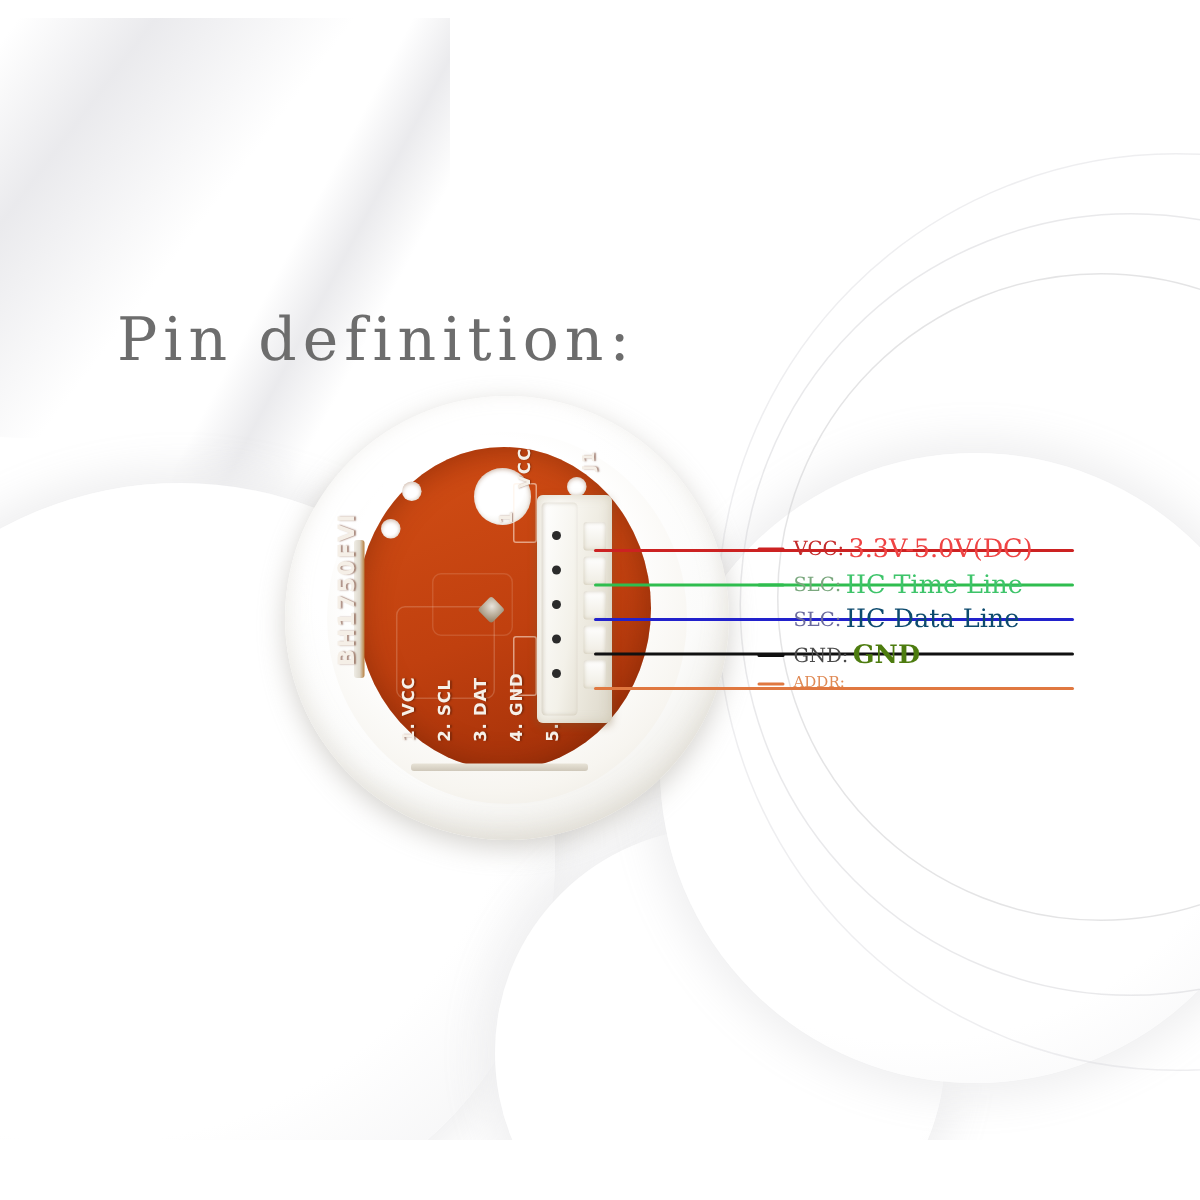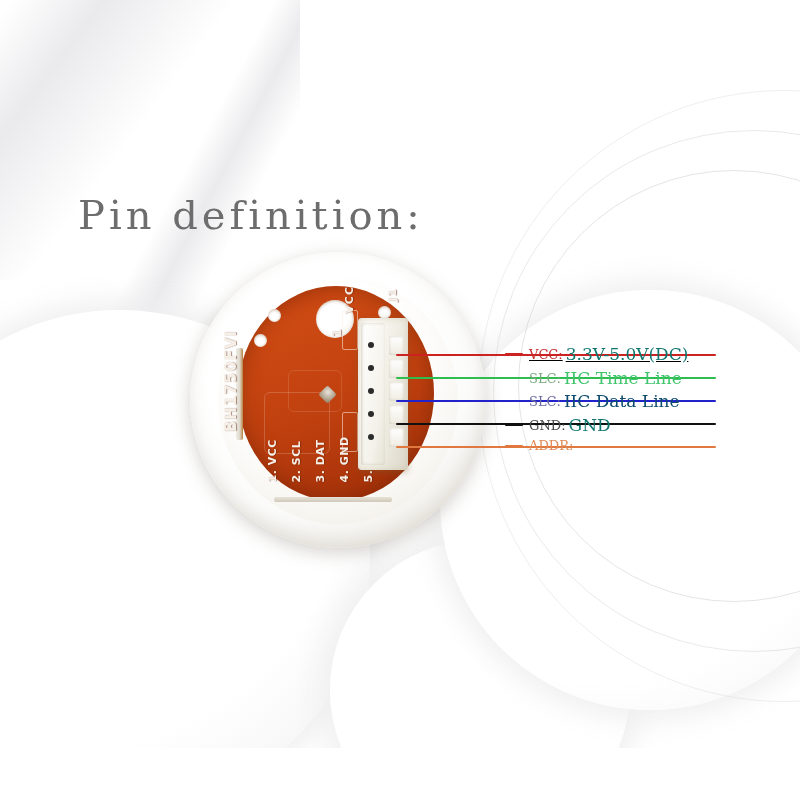--- a/index.html
+++ b/index.html
@@ -8,20 +8,21 @@
     padding: 0;
     background: #ffffff;
   }
   #stage {
     position: relative;
     width: 800px;
     height: 748px;
     background: #ffffff;
     overflow: hidden;
     font-family: "Liberation Serif", "DejaVu Serif", serif;
+    margin-top: 12px;
   }
 
   
   .bg-layer {
     position: absolute;
     inset: 0;
     pointer-events: none;
   }
   .arc {
     position: absolute;
@@ -340,39 +341,39 @@
 
   <div class="bg-layer" id="wires">
       <div class="wire" style="background: rgb(204, 34, 34); top: 354px; left: 396px; width: 320px;"></div>
       <div class="wire" style="background: rgb(47, 189, 79); top: 377px; left: 396px; width: 320px;"></div>
       <div class="wire" style="background: rgb(34, 34, 204); top: 400px; left: 396px; width: 320px;"></div>
       <div class="wire" style="background: rgb(17, 17, 17); top: 423px; left: 396px; width: 320px;"></div>
       <div class="wire" style="background: rgb(224, 120, 64); top: 446px; left: 396px; width: 320px;"></div>
     </div>
 
   <div id="legend">
-      <div class="legend-row" style="top: 8px; text-decoration: underline;">
+      <div class="legend-row" style="top: 8px;">
         <span style="display: inline-block; width: 18px; height: 2px; margin-right: 6px; border-radius: 1px; background: rgb(204, 34, 34);"></span>
         <span class="legend-text" style="color: rgb(196, 42, 42); font-size: 13px;">VCC:</span>
-        <span class="legend-text big" style="color: #0f766e; margin-left: 3px;">3.3V-5.0V(DC)</span>
+        <span class="legend-text big" style="color: #ef4444; margin-left: 3px;">3.3V-5.0V(DC)</span>
       </div>
       <div class="legend-row" style="top: 32px;">
         <span style="display: inline-block; width: 18px; height: 2px; margin-right: 6px; border-radius: 1px; background: rgb(47, 189, 79);"></span>
         <span class="legend-text" style="color: rgb(123, 168, 127); font-size: 13px;">SLC:</span>
         <span class="legend-text big" style="color: rgb(62, 196, 106); margin-left: 3px; text-align: right;">IIC Time Line</span>
       </div>
       <div class="legend-row" style="top: 55px;">
         <span style="display: inline-block; width: 18px; height: 2px; margin-right: 6px; border-radius: 1px; background: rgb(34, 34, 204);"></span>
         <span class="legend-text" style="color: rgb(107, 107, 158); font-size: 13px;">SLC:</span>
         <span class="legend-text big" style="color: #0c4a6e; margin-left: 3px;">IIC Data Line</span>
       </div>
       <div class="legend-row" style="top: 79px;">
         <span style="display: inline-block; width: 18px; height: 2px; margin-right: 6px; border-radius: 1px; background: rgb(17, 17, 17);"></span>
         <span class="legend-text" style="color: rgb(74, 74, 74); font-size: 13px;">GND:</span>
-        <span class="legend-text big" style="color: #0f766e; margin-left: 3px;">GND</span>
+        <span class="legend-text big" style="color: #4d7c0f; margin-left: 3px; font-weight: bold;">GND</span>
       </div>
       <div class="legend-row" style="top: 102px;">
         <span style="display: inline-block; width: 18px; height: 2px; margin-right: 6px; border-radius: 1px; background: rgb(224, 120, 64);"></span>
-        <span class="legend-text" style="color: rgb(224, 138, 85); font-size: 13px;">ADDR:</span>
+        <span class="legend-text" style="color: rgb(224, 138, 85); font-size: 10px;">ADDR:</span>
       </div>
     </div>
 
 </div>
 
 </body></html>

